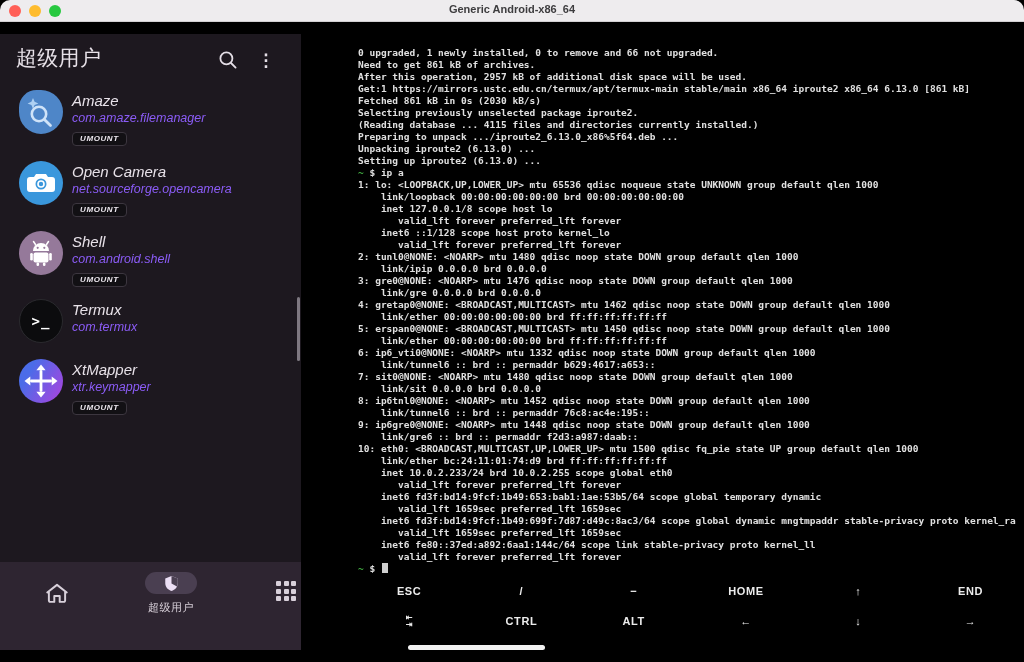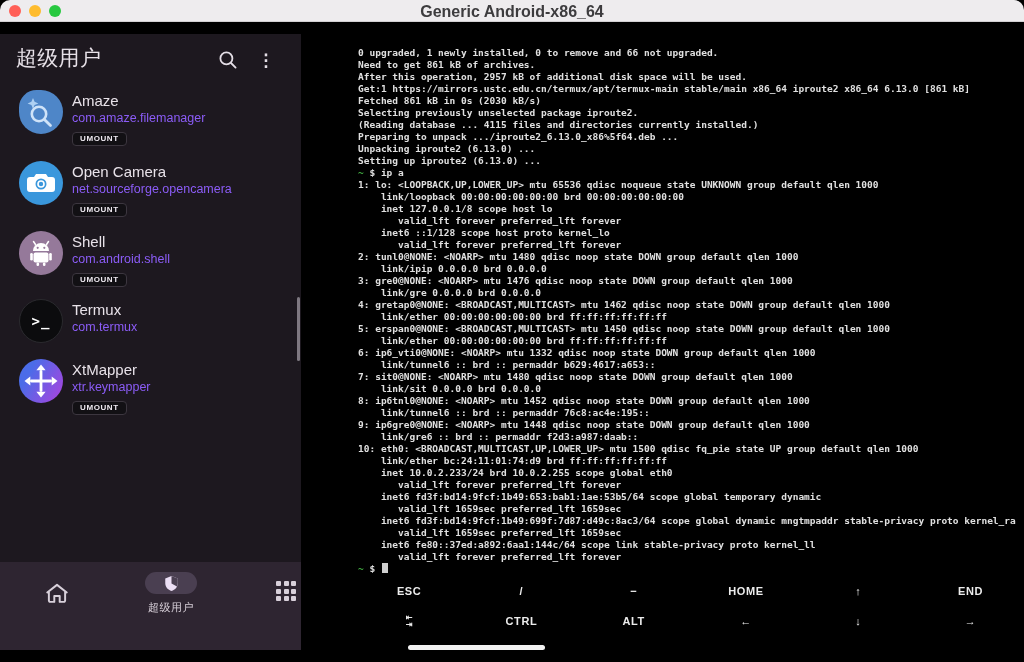--- a/index.html
+++ b/index.html
@@ -9,21 +9,21 @@
 
   
   .titlebar { position:absolute; left:0; top:0; width:1024px; height:22px;
               background:#eeecee; border-bottom:1px solid #d2d0d2;
               border-radius:10px 10px 0 0; }
   .tl { position:absolute; top:5px; width:12px; height:12px; border-radius:50%; }
   .tl.red    { left:9px;  background:#ff5f57; }
   .tl.yellow { left:29px; background:#febc2e; }
   .tl.green  { left:49px; background:#28c840; }
   .win-title { position:absolute; left:0; right:0; top:3px; text-align:center;
-               font-size:16px; font-weight:700; color:#3d3c3e; }
+               font-size:11px; font-weight:700; color:#3d3c3e; }
 
   
   .screen { position:absolute; left:0; top:22px; width:1024px; height:640px; background:#000; }
 
   
   .statusbar { position:absolute; left:0; top:0; width:100%; height:24px; background:#000;
                display:flex; align-items:center; color:#fff;margin-top:28px; }
   .sb-left { display:flex; align-items:center; gap:9px; padding-left:13px; }
   .sb-time { font-size:12.5px; font-weight:600; letter-spacing:.2px; }
   .sb-right { margin-left:auto; display:flex; align-items:center; gap:8px; padding-right:13px; }
@@ -33,21 +33,21 @@
   
   .left-panel { position:absolute; left:0; top:12px; width:301px; height:616px;
                 background:#1d181f; overflow:hidden; }
   .app-header { position:absolute; left:16px; right:10px; top:8px; height:34px; }
   .app-title { font-size:21px; font-weight:500; color:#e7e1e8; letter-spacing:.3px; line-height:32px; }
   .icon-btn { position:absolute; top:5px; width:26px; height:26px; display:flex;
               align-items:center; justify-content:center; }
   .icon-btn.search { right:50px; }
   .icon-btn.kebab  { right:12px; font-size:17px; color:#e4dee6; font-weight:700; }
 
-  .app-item { position:absolute; left:19px; right:8px; height:68px; }
+  .app-item { position:absolute; left:19px; right:8px; height:68px;font-style:italic; }
   .app-icon { position:absolute; left:0; top:2px; width:44px; height:44px; border-radius:50%;
               display:flex; align-items:center; justify-content:center; }
   .app-icon.amaze   { background:#4e86c8; border-radius:40% 50% 50% 50%; }
   .app-icon.camera  { background:#3a97dc; }
   .app-icon.shell   { background:#95799a; }
   .app-icon.termux  { background:#0c0c0e; border:1px solid #2a2a2e; }
   .app-icon.xtmapper{ background:linear-gradient(120deg,#4b6ce8 25%,#9a4ae0 85%); }
   .termux-glyph { color:#fff; font-family:"DejaVu Sans Mono", monospace; font-weight:700; font-size:14px; letter-spacing:1px; }
   .app-info { position:absolute; left:53px; top:0; }
   .app-name { font-size:15px; line-height:19px; color:#e8e2e9; margin-top:3px; }

